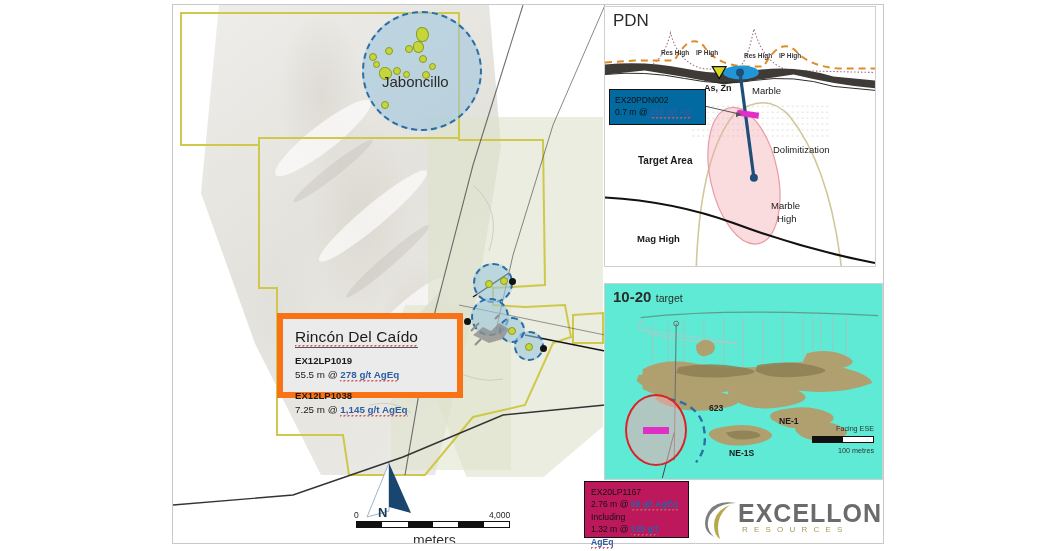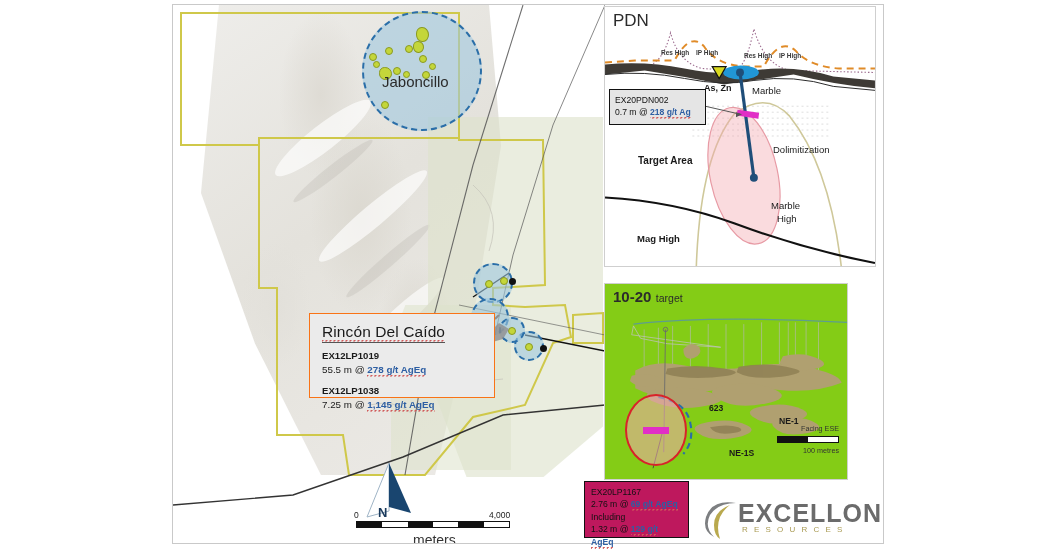--- a/index.html
+++ b/index.html
@@ -34,21 +34,21 @@
     background:rgba(221,226,203,0.62);
     clip-path:polygon(0% 0%,100% 0%,100% 86%,66% 100%,22% 100%,0% 72%);}
   #green-fill2{position:absolute;left:218px;top:300px;width:120px;height:165px;
     background:rgba(221,226,203,0.55);
     clip-path:polygon(12% 0%,100% 0%,100% 100%,0% 100%,0% 22%);}
 
   
   #concession{position:absolute;left:0;top:0;width:432px;height:538px;}
 
   
-  .callout{position:absolute;background:#ebebeb;border:1px solid #f97316;box-sizing:border-box;margin-left:32px;}
+  .callout{position:absolute;background:#ebebeb;border:6px solid #f97316;box-sizing:border-box;}
   .callout .c-title{font-size:15.5px;color:#1a1a1a;border-bottom:1px solid #555;display:inline-block;padding-bottom:1px;margin-bottom:7px;letter-spacing:.1px;}
   .callout .c-hole{font-size:9.6px;font-weight:bold;color:#1a1a1a;line-height:1.35;}
   .callout .c-val{font-size:9.8px;color:#1a1a1a;line-height:1.45;}
   .c-blue{color:#2e5fa3;font-weight:bold;}
   .sq{background-image:repeating-linear-gradient(135deg,#d05a5a 0 2px,transparent 2px 4px);background-repeat:repeat-x;background-position:bottom;background-size:4px 2px;padding-bottom:2px;}
 
   
   #lbl-jaboncillo{position:absolute;left:209px;top:68px;font-size:15px;color:#2b2b2b;}
 
   
@@ -74,25 +74,25 @@
   #sb-0{position:absolute;left:181px;top:505px;font-size:8.5px;color:#222;}
   #sb-max{position:absolute;left:316px;top:505px;font-size:8.5px;color:#222;}
   #sb-unit{position:absolute;left:240px;top:527px;font-size:14px;color:#333;}
 
   
   #pdn{position:absolute;left:604px;top:6px;width:272px;height:261px;border:1px solid #cfcfcf;background:#fff;box-sizing:border-box;overflow:hidden;}
   #pdn-title{position:absolute;left:8px;top:4px;font-size:17px;color:#2b2b2b;}
   .pdn-lbl{position:absolute;font-size:6.5px;font-weight:bold;color:#3a3a3a;}
   .pdn-lbl2{position:absolute;font-size:9px;font-weight:bold;color:#1a1a1a;}
   .pdn-lbl3{position:absolute;font-size:9.5px;color:#1a1a1a;}
-  #pdn-callout{position:absolute;left:4px;top:82px;width:97px;height:36px;background:#e5e5e5;border:1.3px solid #111;box-sizing:border-box;padding:4px 5px;}
+  #pdn-callout{position:absolute;left:4px;top:82px;width:97px;height:36px;background:#0369a1;border:1.3px solid #111;box-sizing:border-box;padding:4px 5px;}
   #pdn-callout div{font-size:8.6px;color:#111;line-height:1.42;}
 
   
-  #t1020{position:absolute;left:604px;top:283px;width:244px;height:197px;border:1px solid #cfcfcf;background:#84cc16;box-sizing:border-box;overflow:hidden;}
+  #t1020{position:absolute;left:604px;top:283px;width:279px;height:197px;border:1px solid #cfcfcf;background:#5eead4;box-sizing:border-box;overflow:hidden;}
   #t1020-title{position:absolute;left:8px;top:4px;color:#2b2b2b;}
   #t1020-title b{font-size:15px;font-weight:bold;}
   #t1020-title span{font-size:10.5px;}
   .t-lbl{position:absolute;font-size:8.6px;font-weight:bold;color:#1a1a1a;}
   #facing{position:absolute;right:8px;top:140px;font-size:7.2px;color:#333;}
   #t-scale{position:absolute;right:8px;top:152px;width:62px;}
   #t-scale .sb{height:7px;border:1px solid #111;display:flex;box-sizing:border-box;background:#fff;}
   #t-scale .sb i{flex:1;}
   #t-scale .sb i:first-child{background:#111;}
   #t-scale-lbl{position:absolute;right:8px;top:162px;font-size:7.2px;color:#333;}

